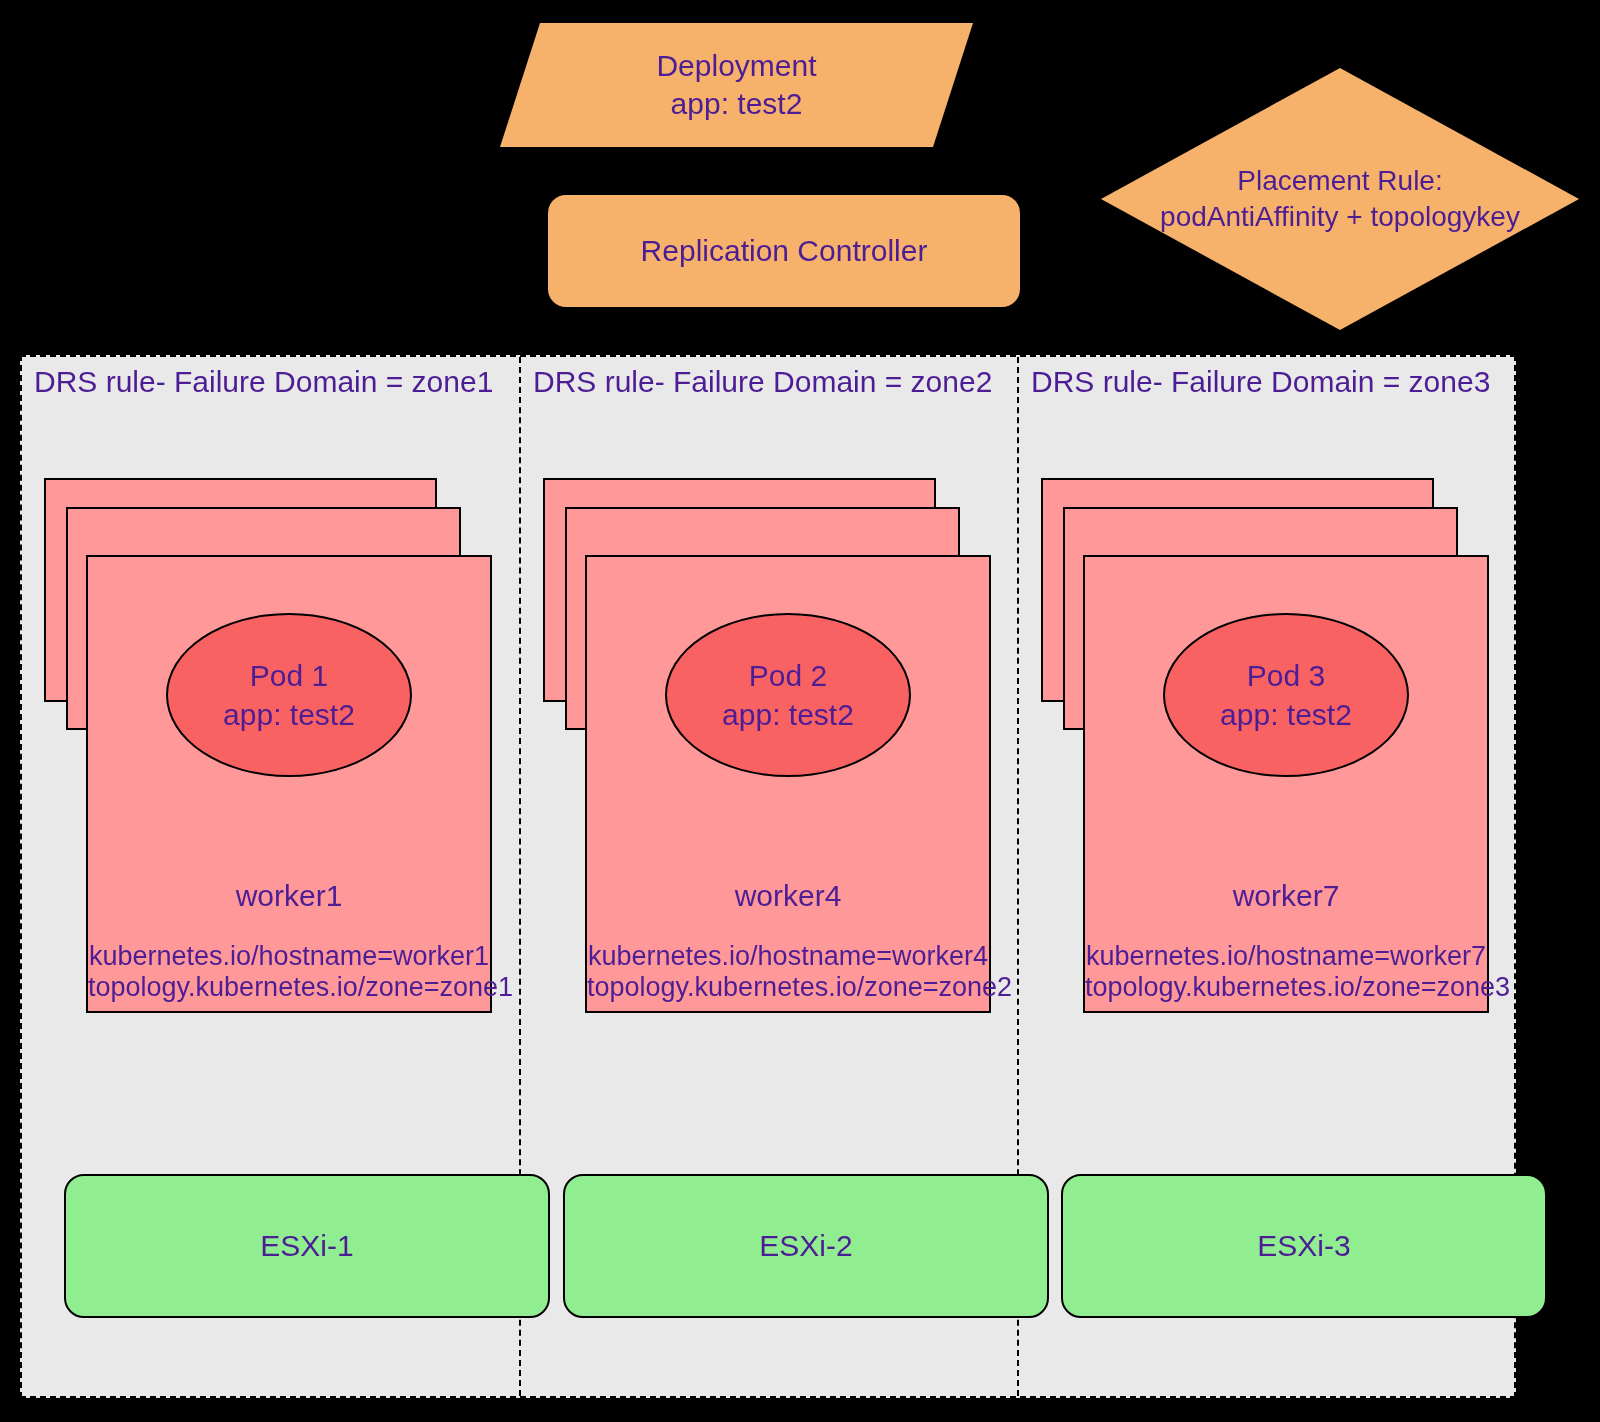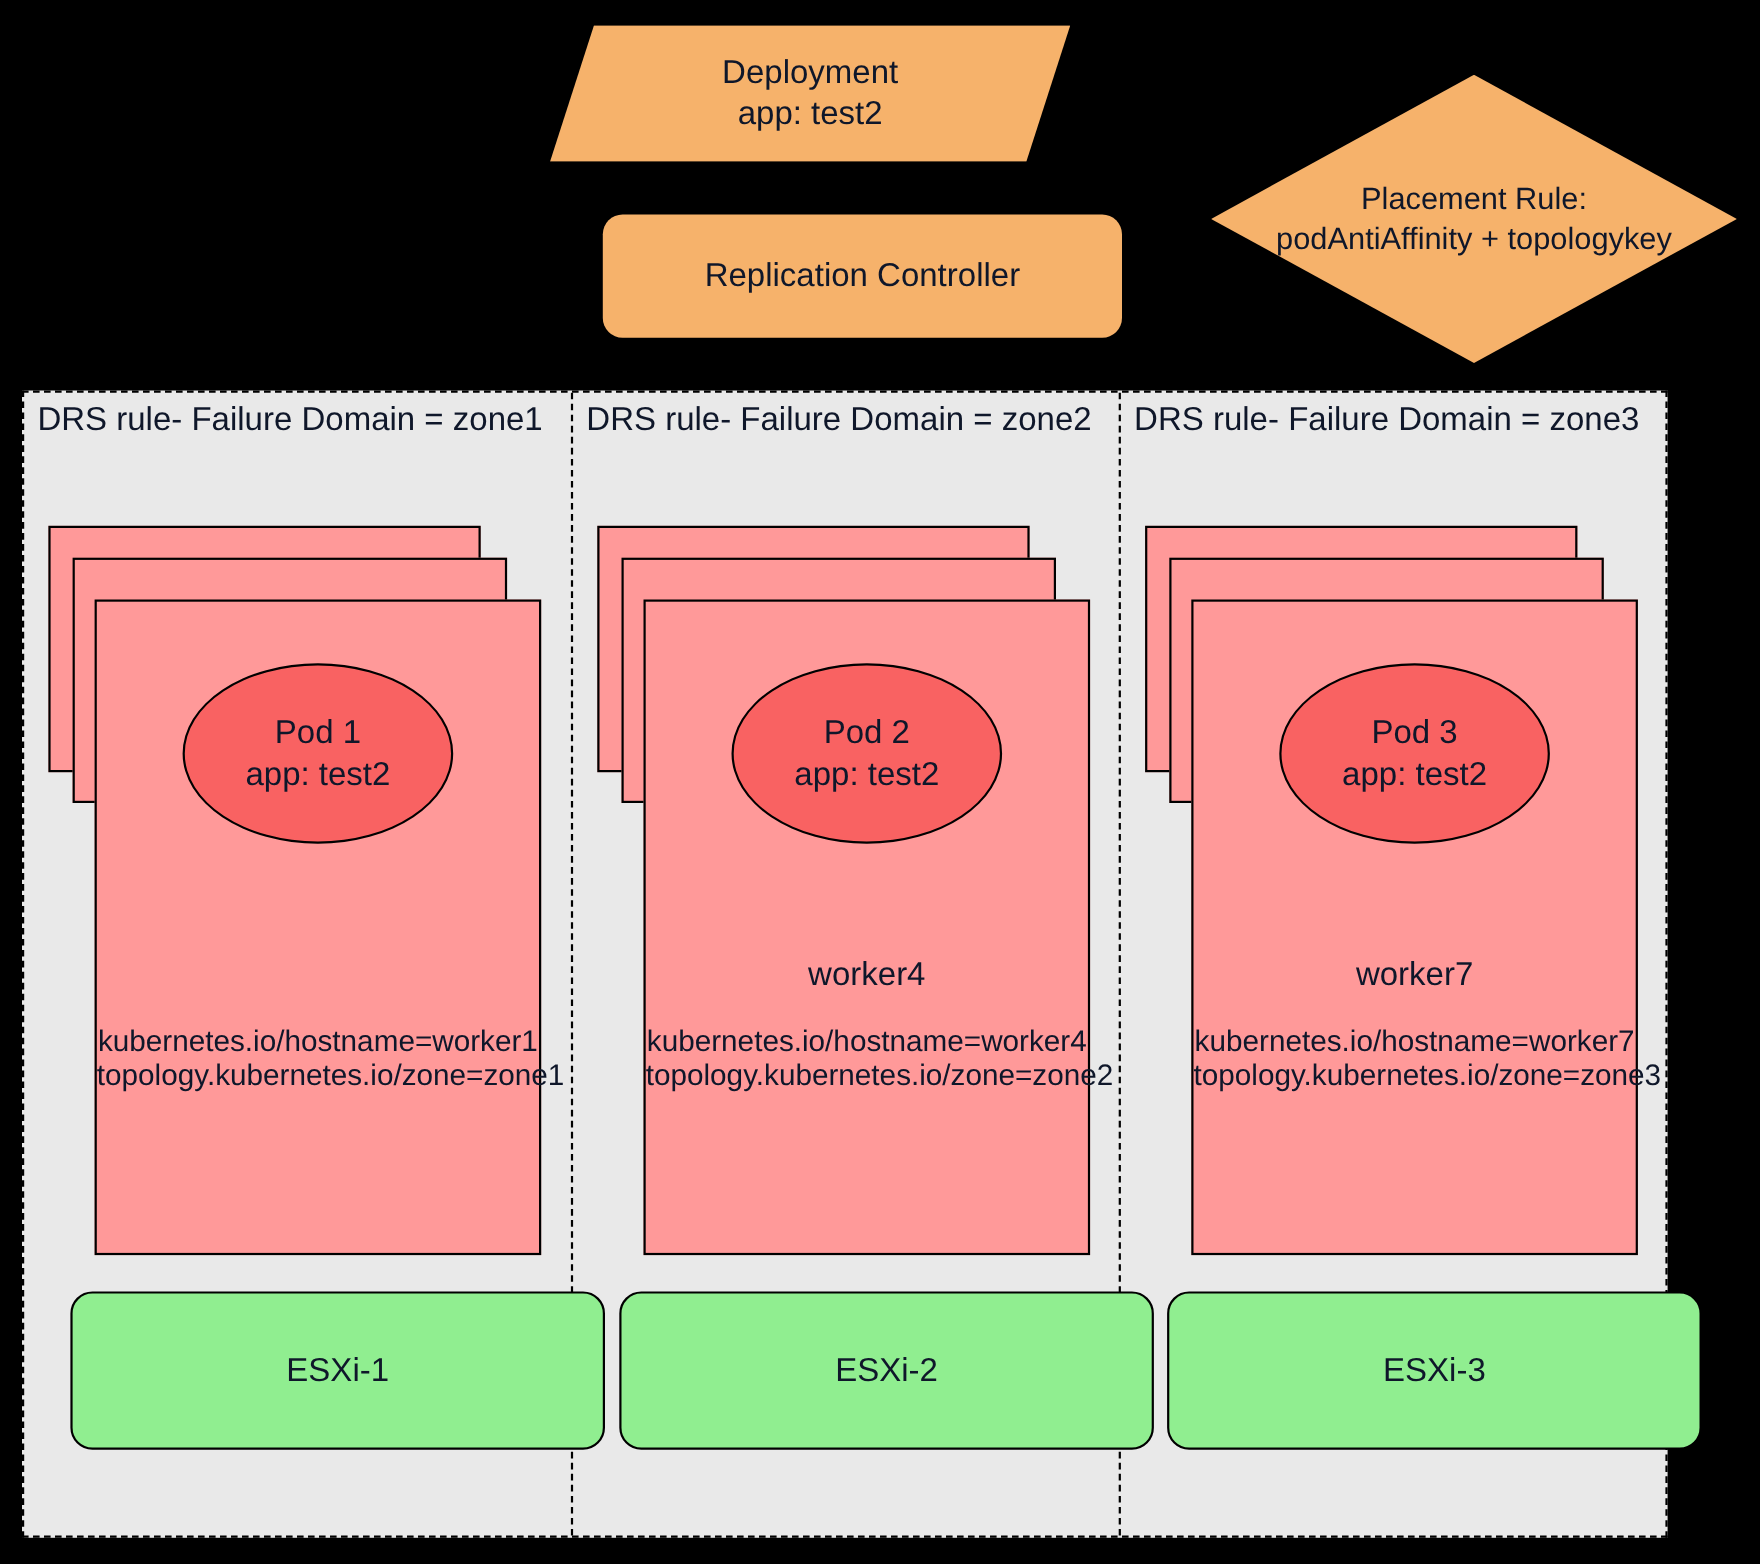--- a/index.html
+++ b/index.html
@@ -6,21 +6,21 @@
     margin: 0;
     padding: 0;
     background: #000000;
   }
   .canvas {
     position: relative;
     width: 1600px;
     height: 1422px;
     background: var(--background, #000000);
     font-family: "Liberation Sans", sans-serif;
-    color: #0f172a;
+    color: #4c1d95;
     overflow: hidden;
   }
 
   
   .shape-parallelogram {
     position: absolute;
     left: 500px; top: 23px;
     width: 473px; height: 124px;
     background: var(--orange-shape, #f6b26b);
     clip-path: polygon(40px 0, 100% 0, calc(100% - 40px) 100%, 0 100%);
@@ -89,21 +89,21 @@
   }
 
   .card {
     position: absolute;
     background: var(--pink-card, #ff9999);
     border: 2px solid #000000;
     box-sizing: border-box;
   }
   .card.back  { left: 22px; top: 121px; width: 393px; height: 224px; }
   .card.mid   { left: 44px; top: 150px; width: 395px; height: 223px; }
-  .card.front { left: 64px; top: 188px; width: 406px; height: 596px; }
+  .card.front { left: 64px; top: 198px; width: 406px; height: 458px; }
 
   .pod-ellipse {
     position: absolute;
     left: 78px; top: 56px;
     width: 246px; height: 164px;
     background: var(--red-pod, #f96262);
     border: 2px solid #000000;
     border-radius: 50%;
     box-sizing: border-box;
     display: flex; flex-direction: column;
@@ -164,20 +164,21 @@
 
     <div class="zone-col c0">
       <div class="drs-header">DRS rule- Failure Domain = zone1</div>
       <div class="card back"></div>
       <div class="card mid"></div>
       <div class="card front">
         <div class="pod-ellipse">
           <div>Pod 1</div>
           <div>app: test2</div>
         </div>
+        <div class="worker-name">worker1</div>
         <div class="node-labels">
           <div>kubernetes.io/hostname=worker1</div>
           <div>topology.kubernetes.io/zone=zone1</div>
         </div>
       </div>
       <div class="esxi-box">
         <div>ESXi-1</div>
       </div>
     </div>
 

